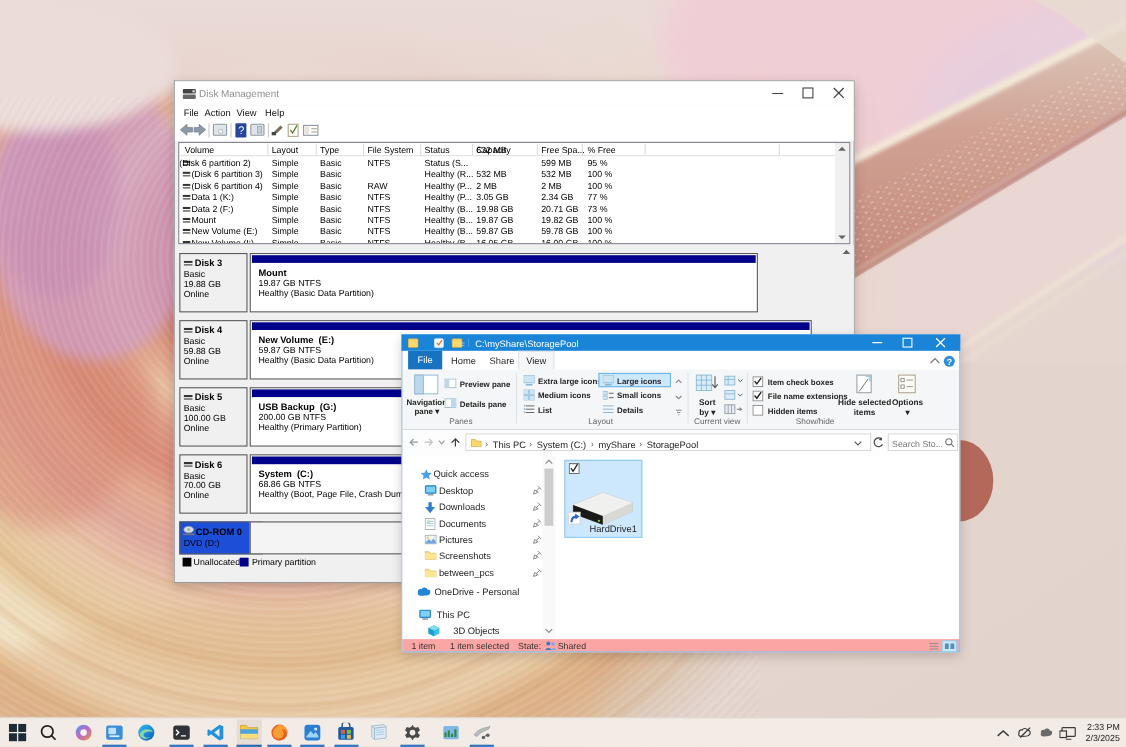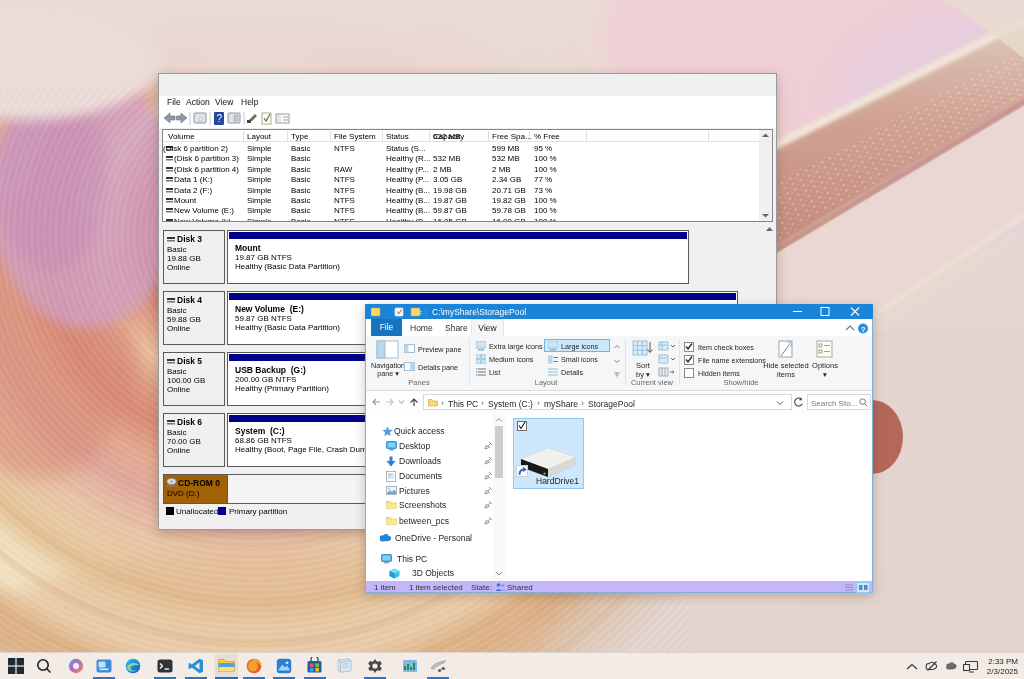--- a/index.html
+++ b/index.html
@@ -19,22 +19,22 @@
 #dm .gfx { position:absolute; left:0; top:149px; width:617px; height:306px; background:#f0f0f0; }
 .cell { position:absolute; border:1px solid #5a5a5a; }
 
 #ex { position:absolute; left:365px; top:304px; width:508px; height:289px;
   background:#fff; border:1px solid #7db0dd; box-shadow:0 3px 10px rgba(80,50,40,0.28); }
 #ex .titlebar { position:absolute; left:-1px; top:-1px; width:508px; height:15px; background:#1984d8; }
 #ex .tabs { position:absolute; left:0; top:14px; width:506px; height:17px; background:#fff; }
 #ex .ribbon { position:absolute; left:0; top:31px; width:506px; height:55px; background:#f5f6f7; border-bottom:1px solid #dadbdc; }
 #ex .addr { position:absolute; left:0; top:86px; width:506px; height:23px; background:#fdfdfd; }
 #ex .body { position:absolute; left:0; top:109px; width:506px; height:167px; background:#fff; }
-#ex .status { position:absolute; left:0; top:276px; width:506px; height:11px; background:#c4b5fd; font-size:8px; color:#333; }
-.rtxt { font-size:7.2px; color:#242424; }
+#ex .status { position:absolute; left:0; top:276px; width:506px; height:11px; background:#fca5a5; font-size:8px; color:#333; }
+.rtxt { font-size:7.2px; color:#242424;font-weight:bold; }
 
 #bar { position:absolute; left:0; top:652px; width:1024px; height:27px; background:#f3ece6; border-top:1px solid #ddd5cd; }
 .ul { position:absolute; top:24px; height:2px; background:#2f73c0; width:22px; }
 </style>
 </head>
 <body>
 <div id="desk">
 <svg class="a" style="left:0;top:0" width="1024" height="679" viewBox="0 0 1024 679">
 <defs>
 <linearGradient id="base" x1="0" y1="0" x2="1" y2="1">
@@ -113,20 +113,33 @@
  <circle cx="255" cy="235" r="368" stroke="#d8ae82" stroke-width="1.8"></circle>
  <circle cx="255" cy="235" r="408" stroke="#cf9f72" stroke-width="2"></circle>
  <circle cx="255" cy="235" r="452" stroke="#c99b70" stroke-width="2"></circle>
  <circle cx="255" cy="235" r="516" stroke="#cfa584" stroke-width="2"></circle>
 </g>
 <rect x="870" y="330" width="154" height="350" fill="#e2d3cd" opacity="0.8"></rect>
 <ellipse cx="872" cy="437" rx="31" ry="37" fill="#b4685a"></ellipse>
 </svg>
 <div class="a" style="left:0;top:88px;width:690px;height:591px;background:repeating-radial-gradient(circle at 255px 147px, rgba(255,255,255,0.07) 0 1.5px, rgba(180,110,90,0.035) 3px 4.5px, rgba(255,255,255,0.0) 4.5px 6px)"></div>
 <div id="dm">
+ <div class="titlebar">
+  <svg class="a" style="left:7px;top:7px" width="13" height="10">
+          <rect x="0" y="0" width="12" height="4" rx="1" fill="#444"></rect>
+          <rect x="0" y="5" width="12" height="4" rx="1" fill="#666"></rect>
+          <rect x="9" y="1" width="2" height="2" fill="#ddd"></rect>
+        </svg>
+  <span class="title">Disk Management</span>
+  <svg class="a" style="left:534px;top:0" width="84" height="22">
+   <line x1="9" y1="11" x2="19" y2="11" stroke="#444" stroke-width="1"></line>
+   <rect x="37" y="6" width="9" height="9" fill="none" stroke="#444" stroke-width="1"></rect>
+   <path d="M65 6 L74 15 M74 6 L65 15" stroke="#444" stroke-width="1.2" fill="none"></path>
+  </svg>
+ </div>
  <div class="menubar">
         <span style="left:8px">File</span>
         <span style="left:27px">Action</span>
         <span style="left:56px">View</span>
         <span style="left:82px">Help</span>
       </div>
  <div class="toolbar">
   <svg class="a" style="left:0;top:0" width="140" height="19">
    <path d="M11 4 L5 9 L11 14 L11 11 L16 11 L16 7 L11 7 Z" fill="#8d99a8" stroke="#6a7686" stroke-width="0.6"></path>
    <path d="M22 4 L28 9 L22 14 L22 11 L17.5 11 L17.5 7 L22 7 Z" fill="#8d99a8" stroke="#6a7686" stroke-width="0.6"></path>
@@ -335,21 +348,21 @@
 <span class="a" style="left:3px;top:14px">Basic</span>
 <span class="a" style="left:3px;top:23px">70.00 GB</span>
 <span class="a" style="left:3px;top:32px">Online</span>
         </div>
 <div class="cell" style="left:68px;top:190px;width:511px;height:54px;background:#fff;font-size:8px;color:#000">
 <div class="a" style="left:1px;top:1px;width:507px;height:7px;background:#00008b"></div>
 <b class="a" style="left:7px;top:12px;font-size:8.5px">System&nbsp;&nbsp;(C:)</b>
 <span class="a" style="left:7px;top:22px">68.86 GB NTFS</span>
 <span class="a" style="left:7px;top:31px">Healthy (Boot, Page File, Crash Dump, Pri</span>
         </div>
-        <div class="cell" style="left:4px;top:251px;width:76px;height:30px;background:#a16207;font-size:8px;color:#000">
+        <div class="cell" style="left:4px;top:251px;width:76px;height:30px;background:#1d4ed8;font-size:8px;color:#000">
 <svg class="a" style="left:2px;top:3px" width="11" height="9">
             <ellipse cx="5.5" cy="3.5" rx="4.5" ry="3" fill="#d8dce0" stroke="#8a9096" stroke-width="0.7"></ellipse>
             <circle cx="5.5" cy="3.5" r="1" fill="#8a9096"></circle>
             <rect x="0" y="7" width="11" height="1.6" fill="#777"></rect>
           </svg>
 <b class="a" style="left:14px;top:3px;font-size:8.5px">CD-ROM 0</b>
 <span class="a" style="left:3px;top:14px">DVD (D:)</span>
         </div>
 <div class="cell" style="left:68px;top:251px;width:462px;height:30px;background:#f4f4f4"></div>
         <div class="a" style="left:0;top:283px;width:617px;height:12px;font-size:8px;color:#000">

